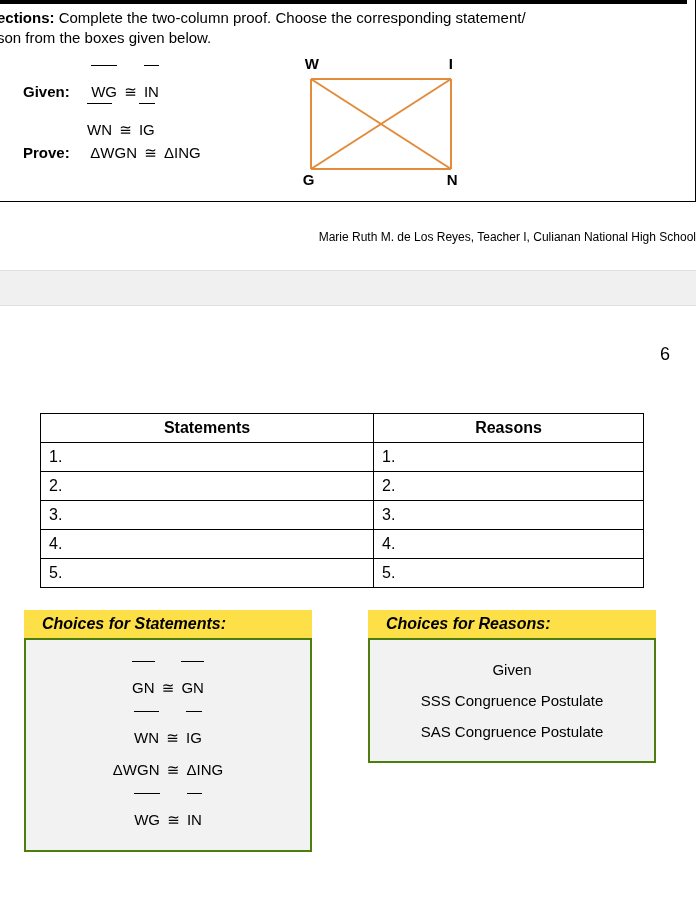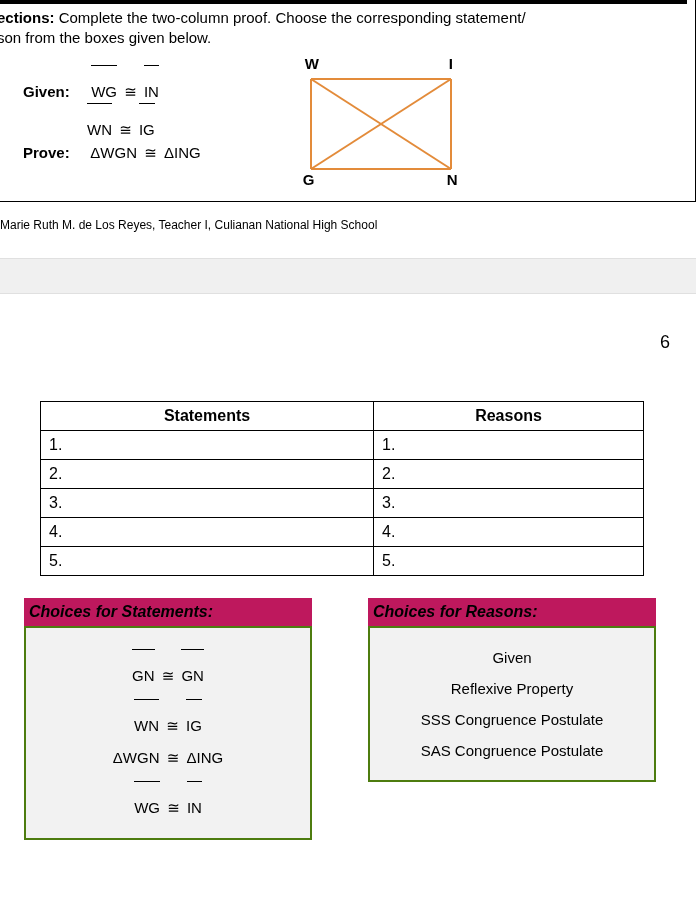--- a/index.html
+++ b/index.html
@@ -14,37 +14,37 @@
     .given-block { margin-top: 8px; margin-left: 26px; display: flex; }
     .given-text { line-height: 1.5; }
     .given-label, .prove-label { font-weight: bold; display: inline-block; width: 64px; }
     .math-line { display: inline-block; }
     .indent2 { margin-left: 64px; }
     
     .diagram { margin-left: 90px; margin-top: -6px; position: relative; width: 200px; }
     .diagram svg { display: block; }
     .vlabel { position: absolute; font-weight: bold; font-size: 15px; }
     
-    .attribution { text-align: left; font-size: 12px; margin: 16px 0 12px; }
+    .attribution { text-align: right; font-size: 12px; margin: 28px 0 12px; }
     
     .spacer-bar { background: #f0f0f0; height: 36px; margin-top: 26px; border-top: 1px solid #e0e0e0; border-bottom: 1px solid #e0e0e0; }
     
     .page-num { text-align: right; font-size: 18px; margin: 38px 26px 0 0; }
     
     .proof-section { margin: 48px 0 0 0; }
     .proof-label { font-style: italic; margin-left: 2px; font-size: 16px; }
     
     table.proof-table { border-collapse: collapse; margin-left: 40px; width: 604px; }
     table.proof-table th, table.proof-table td { border: 1px solid #000; padding: 5px 8px; font-size: 16px; }
     table.proof-table th { font-weight: bold; text-align: center; }
     table.proof-table td { text-align: left; height: 28px; }
     
     .choices-row { display: flex; margin: 22px 0 0 24px; gap: 56px; }
     .choices-col { width: 288px; }
-    .choices-header { font-weight: bold; font-style: italic; background: #be185d; padding: 5px 5px; font-size: 16px; }
+    .choices-header { font-weight: bold; font-style: italic; background: #fde047; padding: 5px 18px; font-size: 16px; }
     .choices-box { border: 2px solid #4d7c0f; background: #f2f2f2; padding: 14px 0; text-align: center; }
     .choice-item { padding: 7px 0; font-size: 15px; }
     .choice-item .ol { border-top: 1.2px solid #000; }
     
     .ol { display: inline-block; border-top: 1.2px solid #000; line-height: 1; padding-top: 18px; }
     .cong { padding: 0 3px; }
   </style>
 </head>
 <body>
 
@@ -159,18 +159,17 @@
         <span class="cong">≅</span>
         <span class="ol">IN</span>
       </div>
     </div>
   </div>
 
   <div class="choices-col">
     <div class="choices-header">Choices for Reasons:</div>
     <div class="choices-box">
       <div class="choice-item">Given</div>
-      <div class="choice-item">Reflexive Property</div>
       <div class="choice-item">SSS Congruence Postulate</div>
       <div class="choice-item">SAS Congruence Postulate</div>
     </div>
   </div>
 </div>
 
 </body></html>

